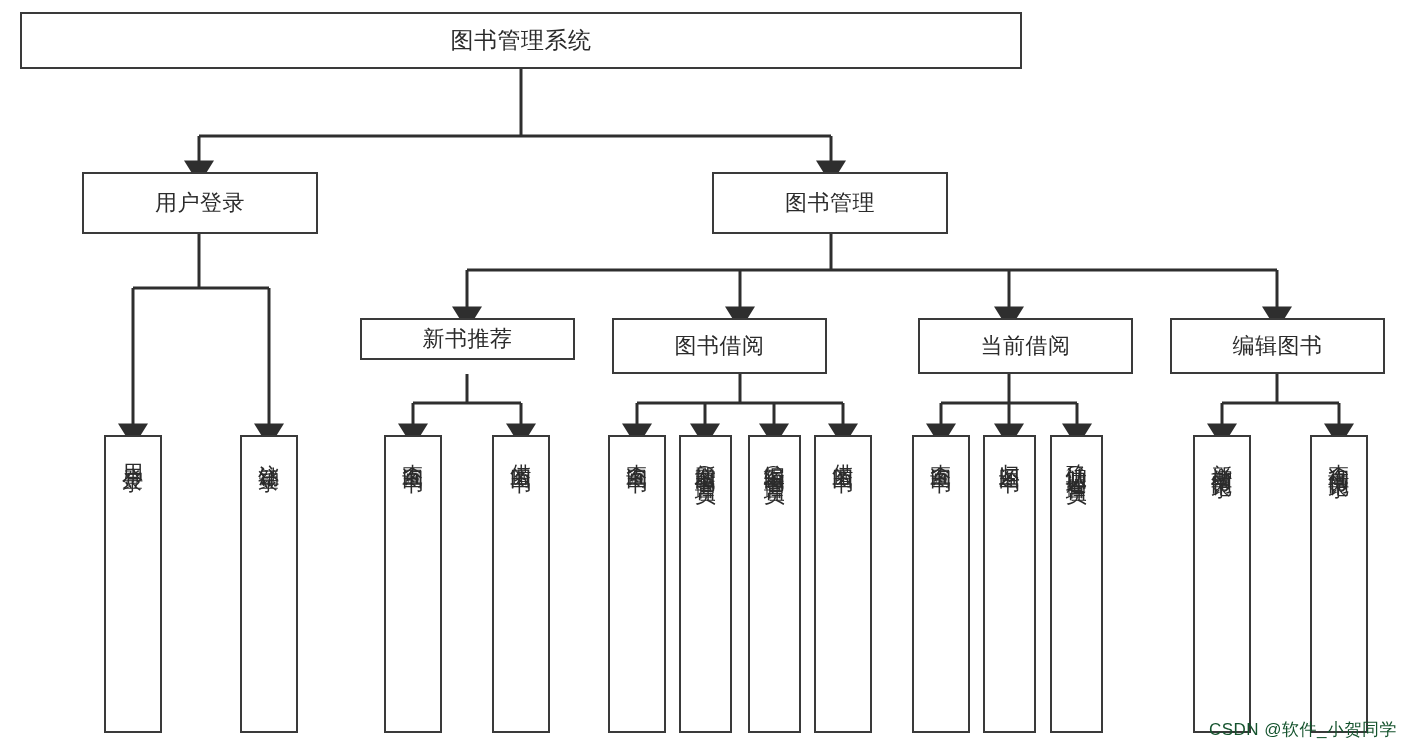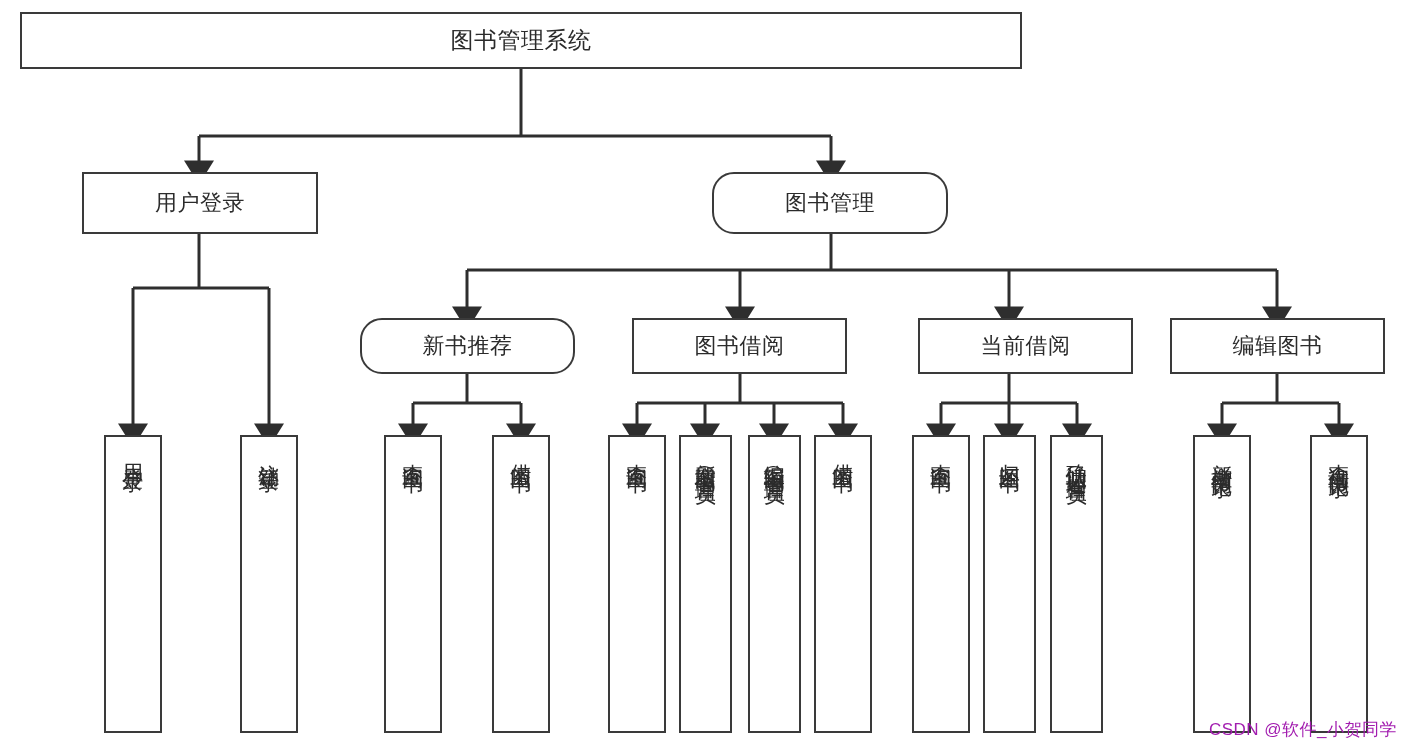--- a/index.html
+++ b/index.html
@@ -61,21 +61,21 @@
     font-size: 21px;
     line-height: 1.02;
     letter-spacing: 3px;
     white-space: nowrap;
   }
   .watermark {
     position: absolute;
     right: 8px;
     bottom: 6px;
     font-size: 17px;
-    color: #a21caf;
+    color: #14532d;
     letter-spacing: 0.5px;
     white-space: nowrap;
   }
 </style>
 </head>
 <body>
 
 <div id="canvas">
 
   <svg id="edges" viewBox="0 0 1405 747" xmlns="http://www.w3.org/2000/svg">
@@ -128,28 +128,28 @@
     </g>
   </svg>
 
   <div class="node horiz root" style="left:20px; top:12px; width:1002px; height:57px;">
     <span class="lbl">图书管理系统</span>
   </div>
 
   <div class="node horiz" style="left:82px; top:172px; width:236px; height:62px;">
     <span class="lbl">用户登录</span>
   </div>
-  <div class="node horiz" style="left:712px; top:172px; width:236px; height:62px;border-radius:22px;">
+  <div class="node horiz" style="left:712px; top:172px; width:236px; height:62px;">
     <span class="lbl">图书管理</span>
   </div>
 
-  <div class="node horiz" style="left:360px; top:318px; width:215px; height:56px;border-radius:22px;">
+  <div class="node horiz" style="left:360px; top:318px; width:215px; height:42px;">
     <span class="lbl">新书推荐</span>
   </div>
-  <div class="node horiz" style="left:632px; top:318px; width:215px; height:56px;">
+  <div class="node horiz" style="left:612px; top:318px; width:215px; height:56px;">
     <span class="lbl">图书借阅</span>
   </div>
   <div class="node horiz" style="left:901px; top:318px; width:215px; height:56px;margin-left:17px;">
     <span class="lbl">当前借阅</span>
   </div>
   <div class="node horiz" style="left:1170px; top:318px; width:215px; height:56px;">
     <span class="lbl">编辑图书</span>
   </div>
 
   <div class="node vert" style="left:104px; top:435px; width:58px; height:298px;">

